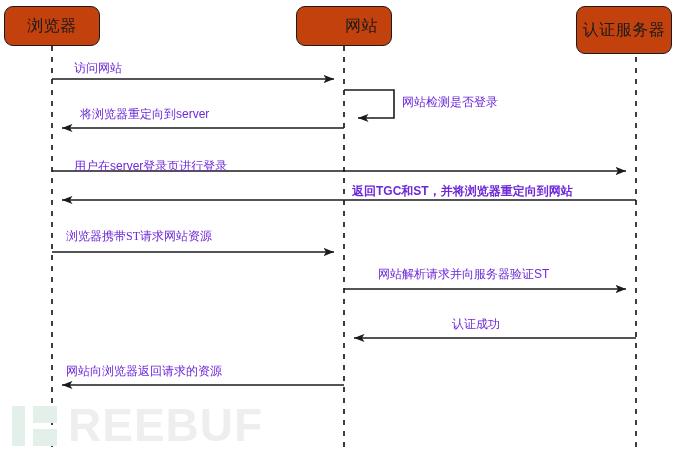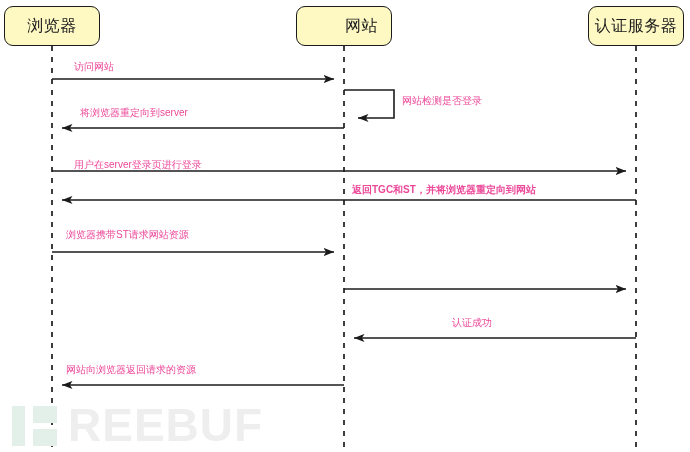--- a/index.html
+++ b/index.html
@@ -23,34 +23,34 @@
     left: 0;
     top: 0;
     width: 690px;
     height: 452px;
   }
   .actor-box {
     position: absolute;
     box-sizing: border-box;
     border: 1.6px solid #1b1b1b;
     border-radius: 9px;
-    background: #fef9c3;
+    background: #c2410c;
     display: flex;
     align-items: center;
     justify-content: center;
     color: #1b1b1b;
     font-size: 16px;
     line-height: 1;
     letter-spacing: 0.5px;
     white-space: nowrap;
   }
   .msg-label {
     position: absolute;
-    color: #ec4899;
-    font-size: 10px;
+    color: #6d28d9;
+    font-size: 12px;
     line-height: 1;
     white-space: nowrap;
   }
   .watermark {
     position: absolute;
     left: 12px;
     top: 404px;
     width: 260px;
     height: 46px;
     pointer-events: none;
@@ -133,36 +133,37 @@
   </svg>
 
   <div class="actor-box" style="left:4px; top:6px; width:96px; height:40px;">
     <span>浏览器</span>
   </div>
 
   <div class="actor-box" style="left:296px; top:6px; width:96px; height:40px;padding-left:35px;">
     <span>网站</span>
   </div>
 
-  <div class="actor-box" style="left:588px; top:6px; width:96px; height:40px;">
+  <div class="actor-box" style="left:576px; top:6px; width:96px; height:48px;">
     <span>认证服务器</span>
   </div>
 
   <div class="msg-label" style="left:74px; top:62px;">访问网站</div>
 
   <div class="msg-label" style="left:402px; top:96px;text-align:right;">网站检测是否登录</div>
 
   <div class="msg-label" style="left:80px; top:108px;">将浏览器重定向到server</div>
 
   <div class="msg-label" style="left:74px; top:147px;margin-top:13px;">用户在server登录页进行登录</div>
 
   <div class="msg-label" style="left:352px; top:185px;font-weight:bold;">返回TGC和ST，并将浏览器重定向到网站</div>
 
-  <div class="msg-label" style="left:66px; top:230px;">浏览器携带ST请求网站资源</div>
+  <div class="msg-label" style="left:66px; top:230px;font-family:Liberation Serif, serif;">浏览器携带ST请求网站资源</div>
 
+  <div class="msg-label" style="left:378px; top:268px;">网站解析请求并向服务器验证ST</div>
 
   <div class="msg-label" style="left:452px; top:318px;text-align:center;">认证成功</div>
 
   <div class="msg-label" style="left:66px; top:365px;">网站向浏览器返回请求的资源</div>
 
   <div class="watermark">
     <div class="wm-bar wm-bar-tall"></div>
     <div class="wm-bar wm-bar-a"></div>
     <div class="wm-bar wm-bar-b"></div>
     <div class="wm-text">REEBUF</div>

